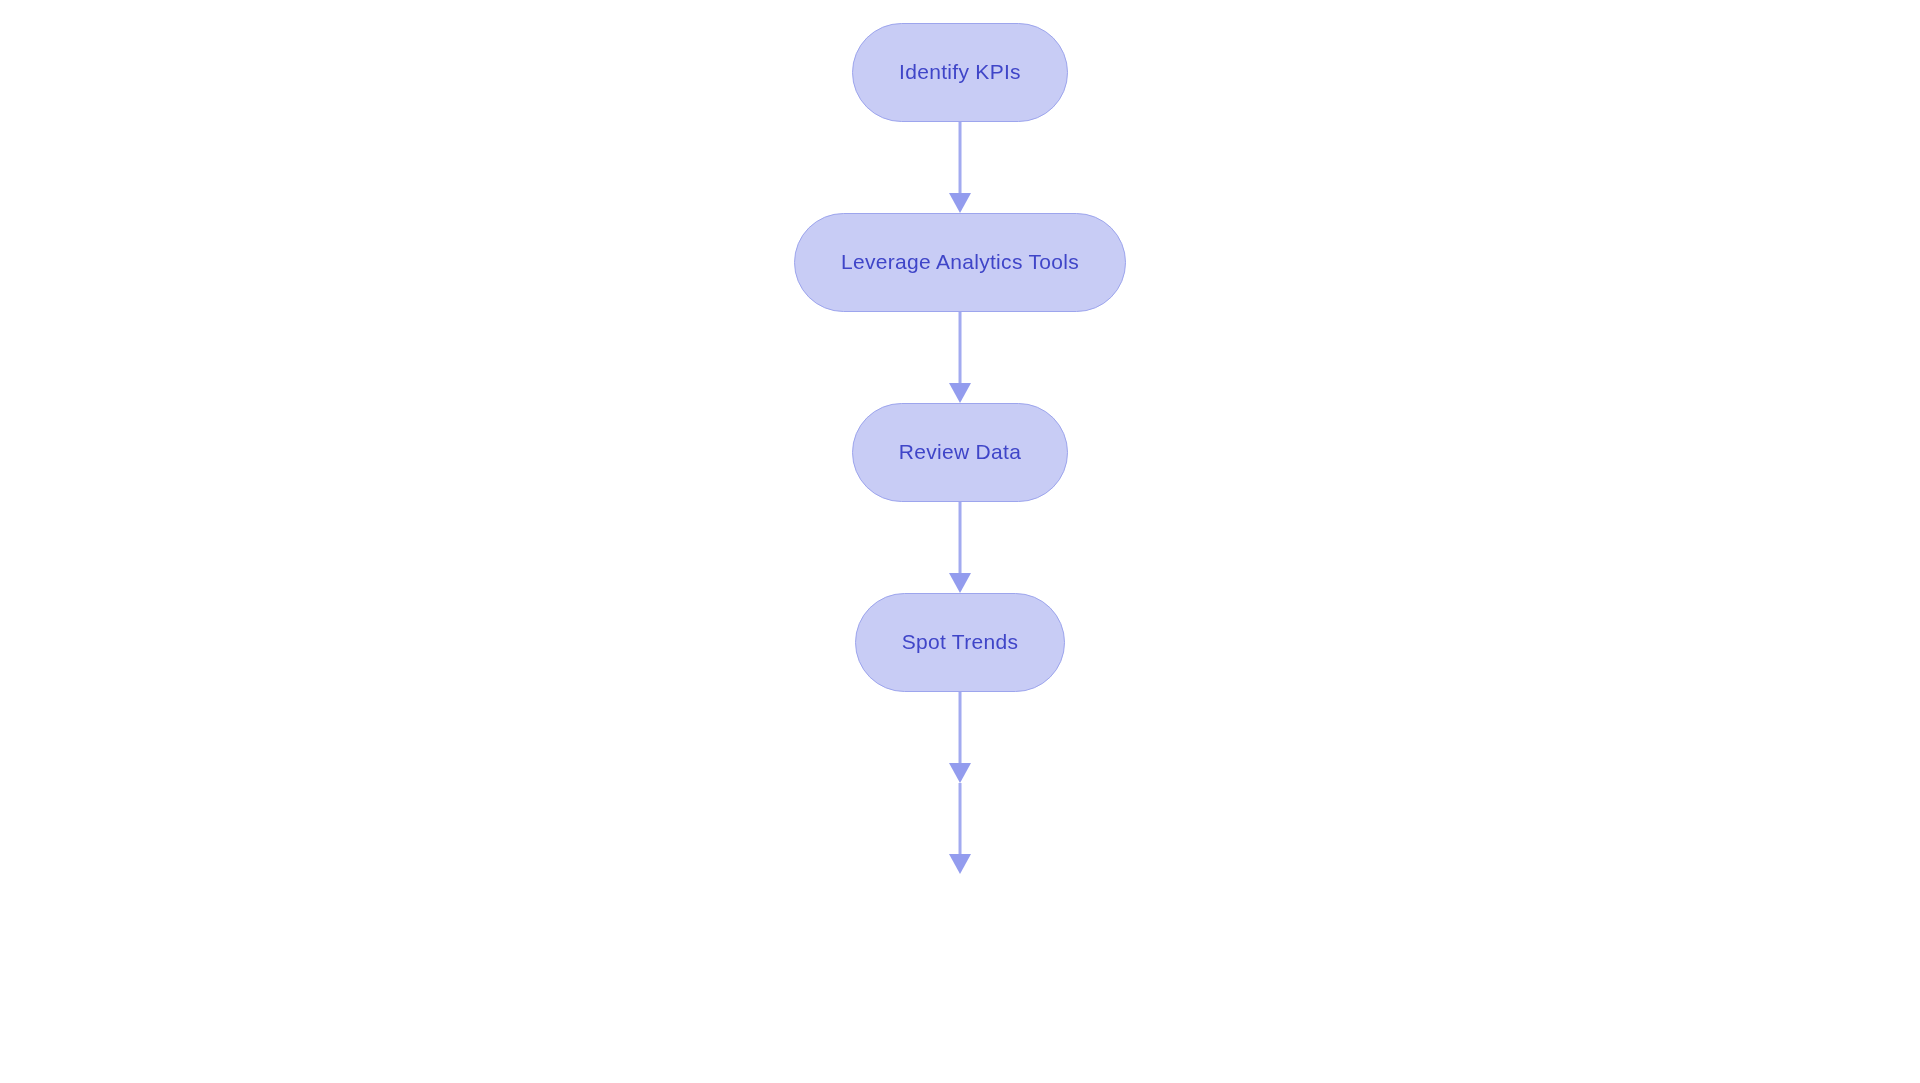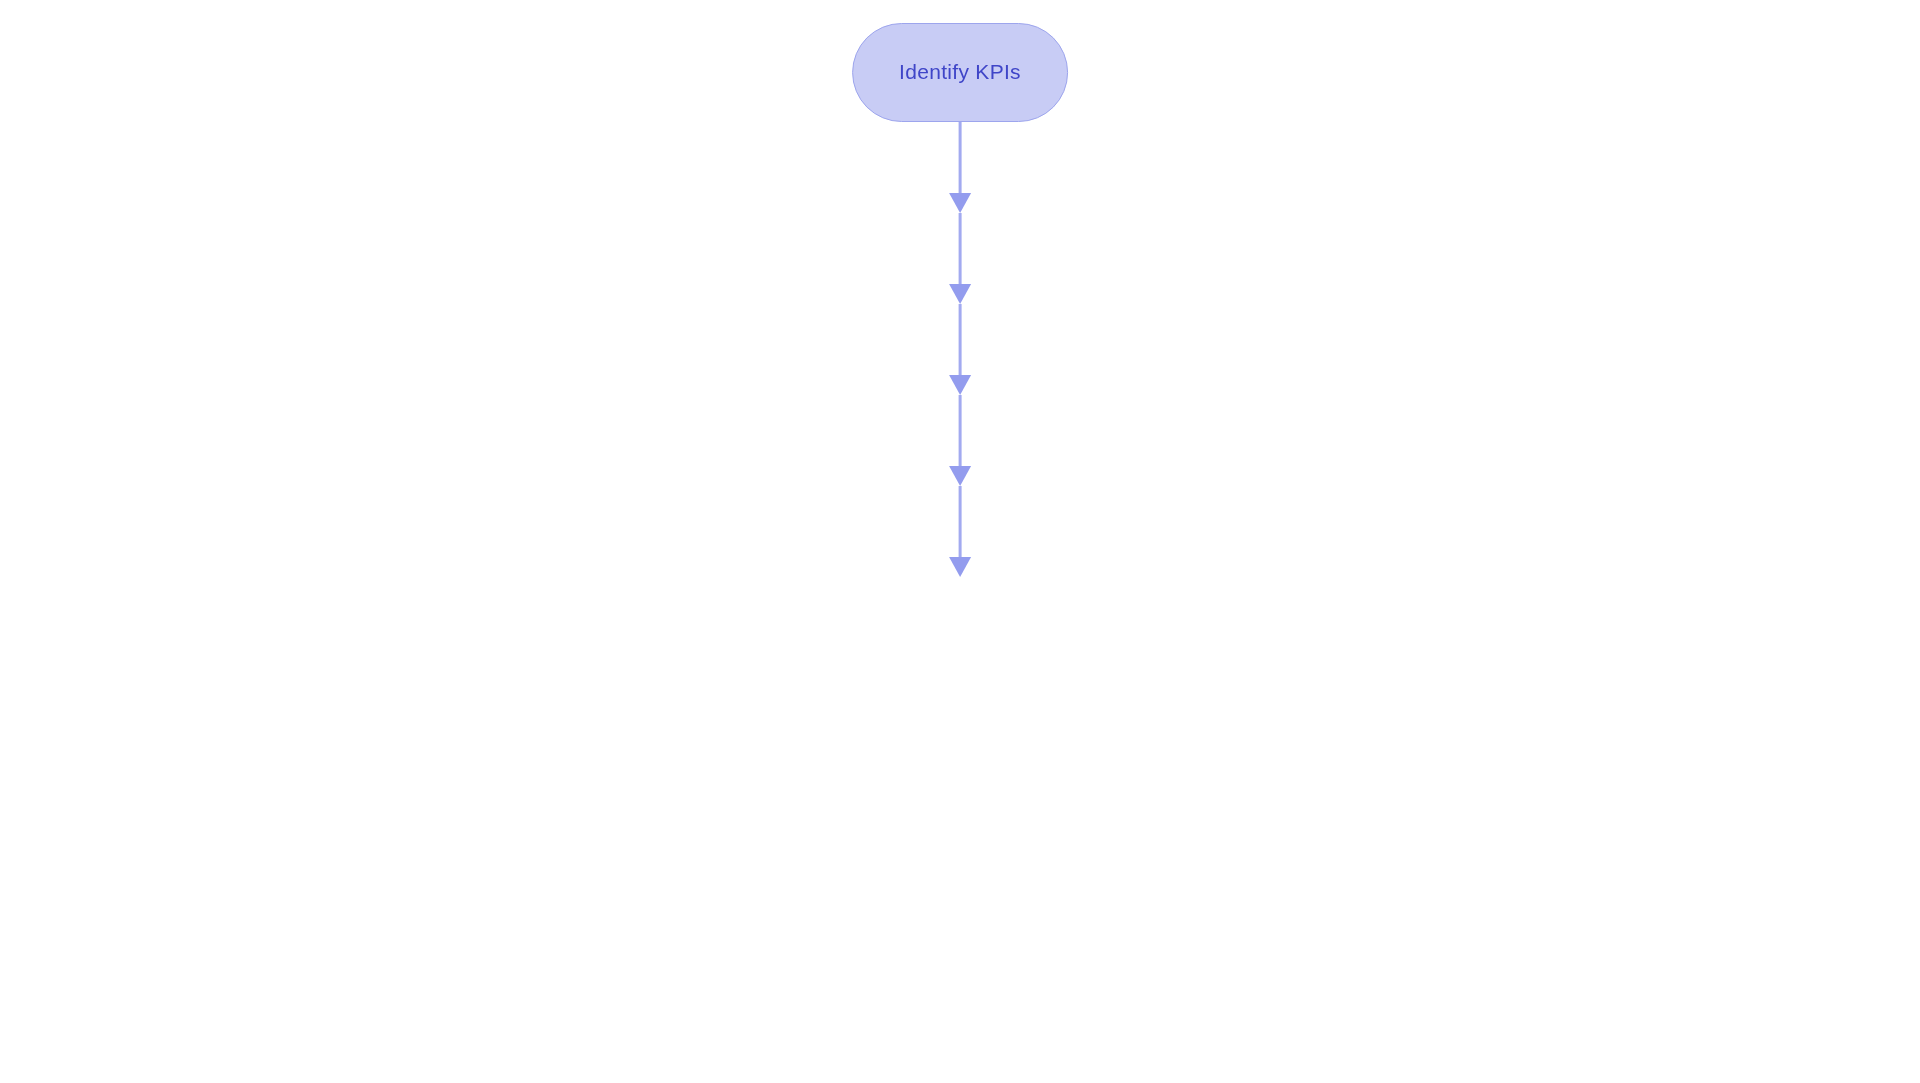--- a/index.html
+++ b/index.html
@@ -90,27 +90,36 @@
 
 <div class="flow-canvas">
   <div class="flow" id="flow">
       <div class="flow-node">
     <span class="label">Identify KPIs</span>
   </div>
       <div class="flow-arrow">
     <div class="arrow-line"></div>
     <div class="arrow-head"></div>
   </div>
+      <div class="flow-node">
+    <span class="label">Leverage Analytics Tools</span>
+  </div>
       <div class="flow-arrow">
     <div class="arrow-line"></div>
     <div class="arrow-head"></div>
   </div>
+      <div class="flow-node">
+    <span class="label">Review Data</span>
+  </div>
       <div class="flow-arrow">
     <div class="arrow-line"></div>
     <div class="arrow-head"></div>
+  </div>
+      <div class="flow-node">
+    <span class="label">Spot Trends</span>
   </div>
       <div class="flow-arrow">
     <div class="arrow-line"></div>
     <div class="arrow-head"></div>
   </div>
       <div class="flow-arrow">
     <div class="arrow-line"></div>
     <div class="arrow-head"></div>
   </div>
     </div>

